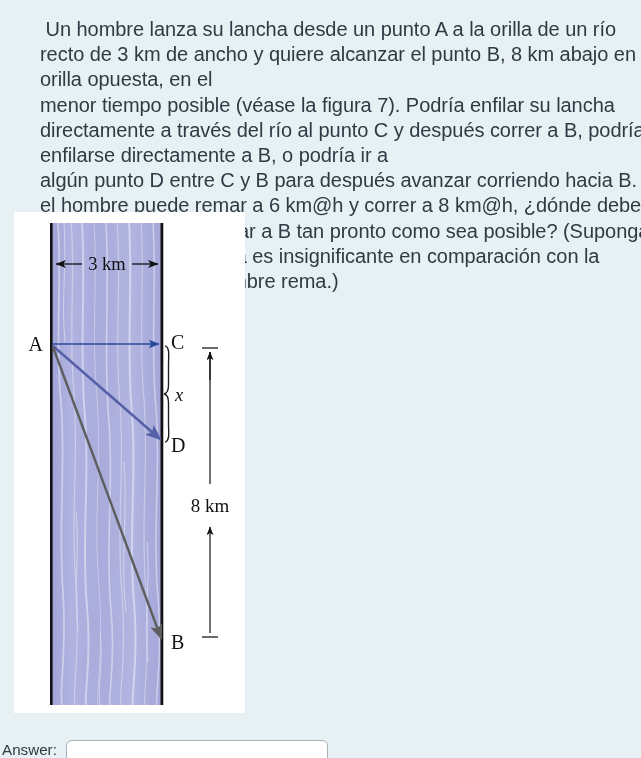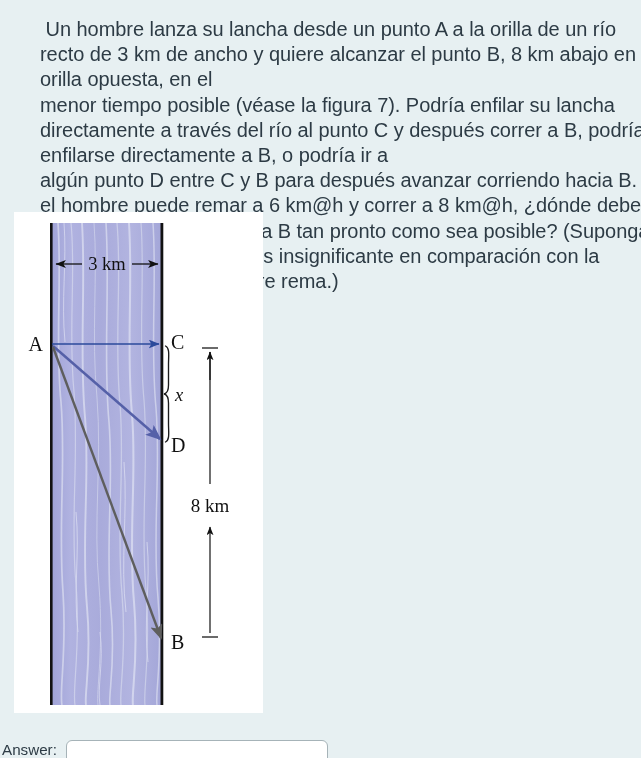--- a/index.html
+++ b/index.html
@@ -41,21 +41,20 @@
   }
 
   
   .figure-card {
     position: absolute;
     left: 14px;
     top: 212px;
     width: 231px;
     height: 501px;
     background: #ffffff;
-    padding-left: 18px;
   }
 
   .figure-svg {
     position: absolute;
     left: 0;
     top: 0;
     display: block;
   }
 
   

